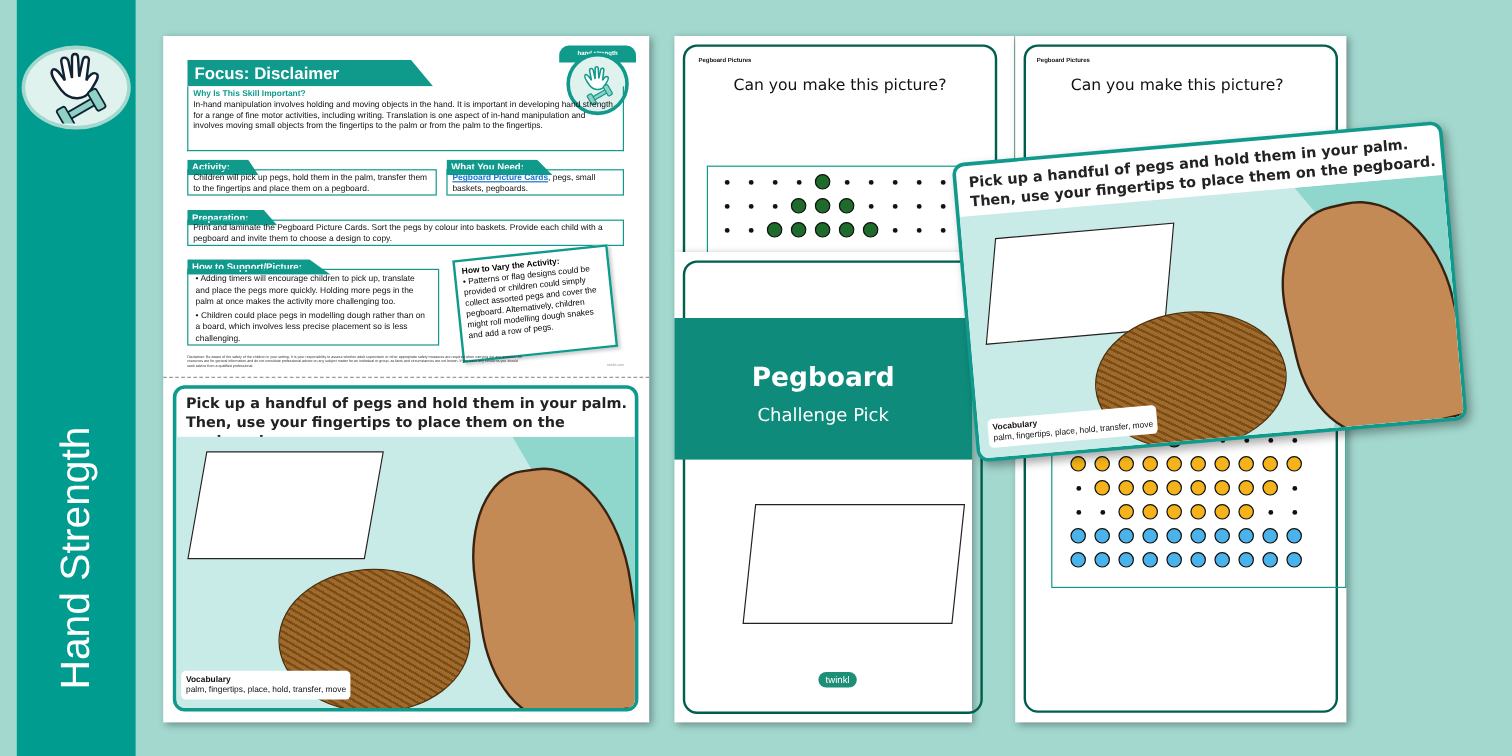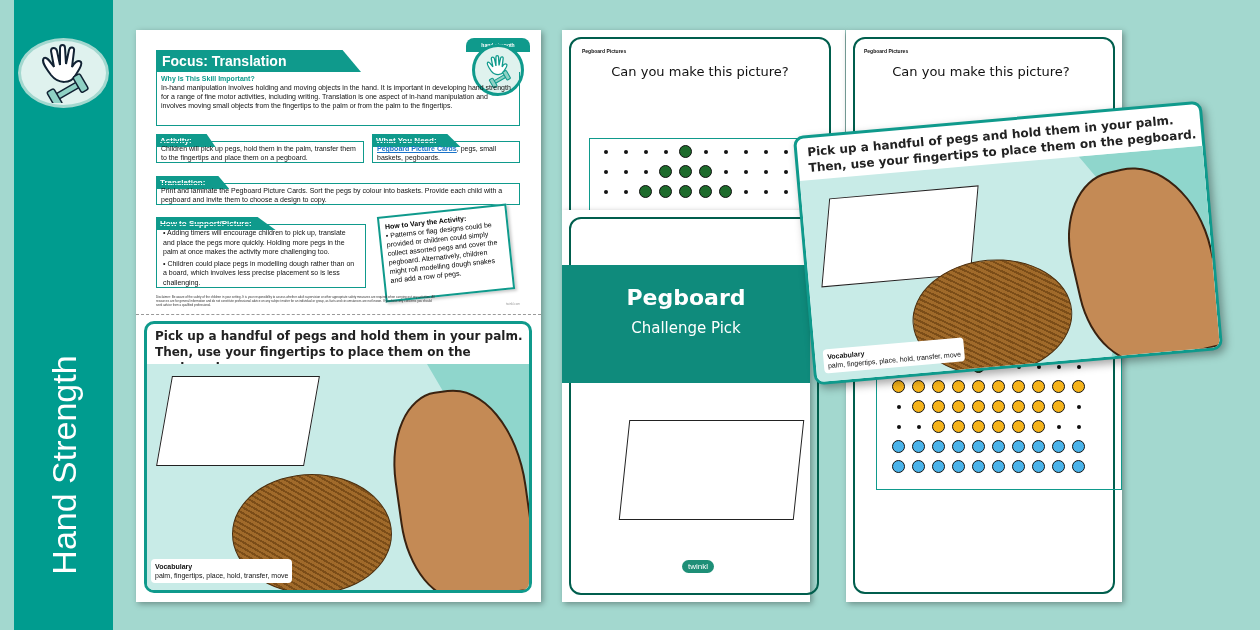--- a/index.html
+++ b/index.html
@@ -59,21 +59,21 @@
         <rect x="26" y="44" width="26" height="6" fill="#8fd1c4" stroke="#123" stroke-width="1.5"></rect>
         <rect x="20" y="38" width="8" height="18" rx="2" fill="#8fd1c4" stroke="#123" stroke-width="1.5"></rect>
         <rect x="50" y="38" width="8" height="18" rx="2" fill="#8fd1c4" stroke="#123" stroke-width="1.5"></rect>
       </g>
     </svg>
   </div>
   <div class="banner-title">Hand Strength</div>
 </div>
 
 <div class="sheet">
-  <div class="focus-head">Focus: Translation</div>
+  <div class="focus-head">Focus: Disclaimer</div>
   <div class="badge-ribbon">hand strength</div>
   <div class="badge-small">
     <svg width="36" height="36" viewBox="0 0 70 60">
       <path d="M22 32 C16 24 12 18 15 15 C18 13 22 20 25 24 L22 8 C22 4 27 4 28 8 L31 22 L31 5 C31 1 36 1 36 5 L37 21 L40 7 C41 3 46 4 45 8 L43 24 C45 20 49 16 52 19 C54 22 49 28 46 33 C42 40 30 42 22 32 Z" fill="#fff" stroke="#0f9a8c" stroke-width="2.5"></path>
       <g transform="rotate(-30 40 48)">
         <rect x="26" y="44" width="26" height="6" fill="#8fd1c4" stroke="#0f9a8c" stroke-width="2"></rect>
         <rect x="20" y="38" width="8" height="18" rx="2" fill="#8fd1c4" stroke="#0f9a8c" stroke-width="2"></rect>
         <rect x="50" y="38" width="8" height="18" rx="2" fill="#8fd1c4" stroke="#0f9a8c" stroke-width="2"></rect>
       </g>
     </svg>
@@ -92,21 +92,21 @@
   </div>
 
   <div style="position:absolute; left:236px; top:99px;">
     <span class="sec-head">What You Need:</span>
   </div>
   <div class="box" style="left:236px; top:111px; width:148px; height:22px;">
     <span class="link">Pegboard Picture Cards</span><span>, pegs, small baskets, pegboards.</span>
   </div>
 
   <div style="position:absolute; left:20px; top:141px;">
-    <span class="sec-head">Translation:</span>
+    <span class="sec-head">Preparation:</span>
   </div>
   <div class="box" style="left:20px; top:153px; width:364px; height:22px;">
     <div>Print and laminate the Pegboard Picture Cards. Sort the pegs by colour into baskets. Provide each child with a pegboard and invite them to choose a design to copy.</div>
   </div>
 
   <div style="position:absolute; left:20px; top:182px;">
     <span class="sec-head">How to Support/Picture:</span>
   </div>
   <div class="box" style="left:20px; top:194px; width:210px; height:64px; font-size:7px; line-height:9.5px; padding:3px 6px;">
     <div>• <span>Adding timers will encourage children to pick up, translate and place the pegs more quickly. Holding more pegs in the palm at once makes the activity more challenging too.</span></div>
@@ -256,21 +256,21 @@
       <div class="peg" style="left:135px;top:129px;background:#4ab3ea"></div>
       <div class="peg" style="left:155px;top:129px;background:#4ab3ea"></div>
       <div class="peg" style="left:175px;top:129px;background:#4ab3ea"></div>
       <div class="peg" style="left:195px;top:129px;background:#4ab3ea"></div>
   </div>
 </div>
 
 <div class="pcard" style="left:562px; top:210px; width:248px; height:392px;">
   <div class="pcard-inner" style="left:7px; top:7px; width:250px; height:378px;"></div>
   <div class="cover-band">
-    <div style="font-size:22px; font-weight:bold; margin-top:18px; line-height:30px;">Pegboard</div>
+    <div style="font-size:22px; font-weight:bold; margin-top:36px; line-height:30px;">Pegboard</div>
     <div style="font-size:15px; margin-top:6px;">Challenge Pick</div>
   </div>
   <div class="pegboard" style="left:62px; top:210px; width:175px; height:100px; transform: skewX(-6deg);"></div>
   <div class="twinkl-logo" style="left:120px; top:350px;">twinkl</div>
 </div>
 
 <div class="act-card" style="left:803px; top:118px; width:410px; height:250px; transform: rotate(-5deg); box-shadow: 3px 4px 8px rgba(0,0,0,0.35);">
   <div class="act-text" style="position:absolute; left:10px; top:6px; font-size:12px; line-height:16px;">
     <div>Pick up a handful of pegs and hold them in your palm.</div>
     <div>Then, use your fingertips to place them on the pegboard.</div>

